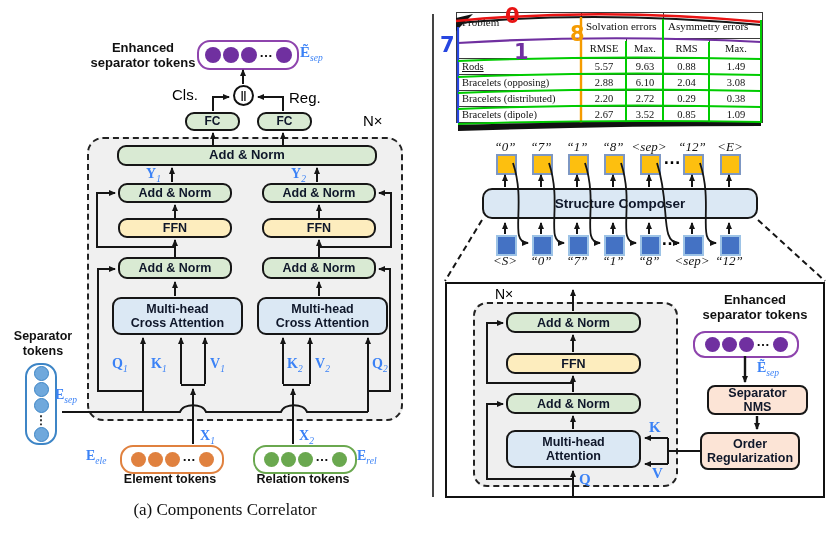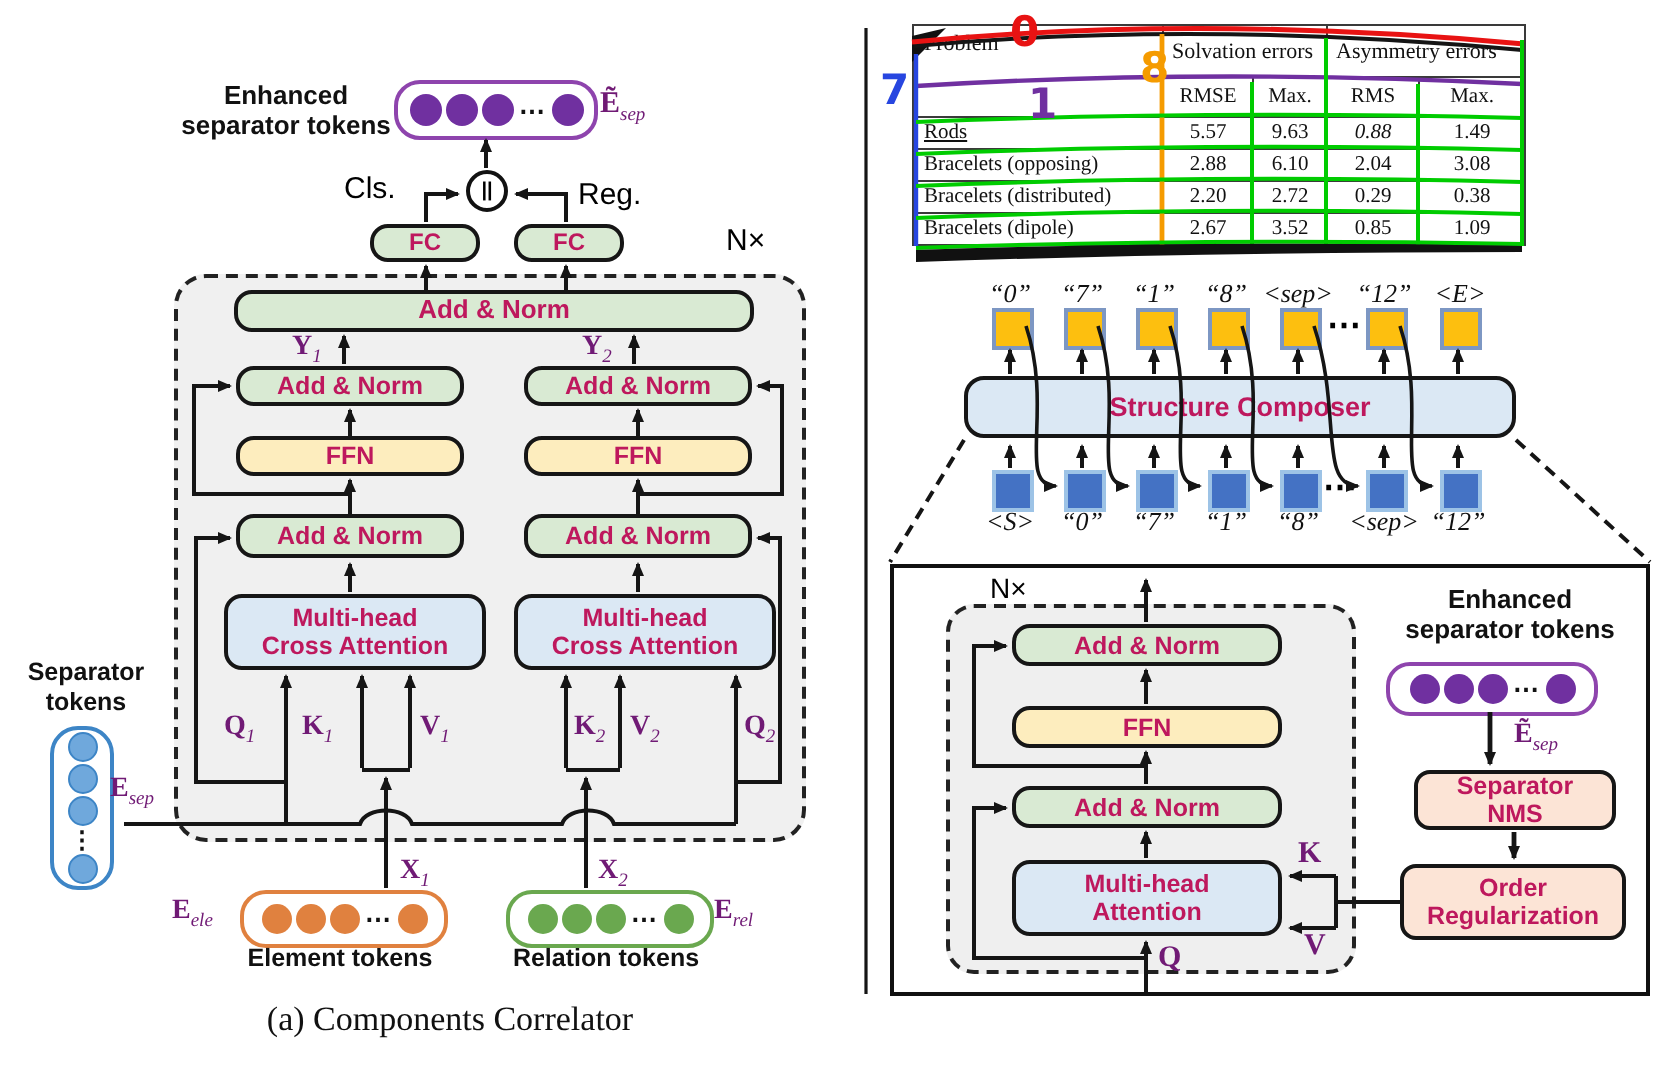--- a/index.html
+++ b/index.html
@@ -1,29 +1,29 @@
 <!DOCTYPE html>
 <html><head>
 <meta charset="utf-8">
 <style>
   html,body{margin:0;padding:0;background:#fff;}
   #stage{position:relative;width:830px;height:540px;background:#fff;overflow:hidden;
          font-family:"Liberation Sans",sans-serif;}
   .abs{position:absolute;box-sizing:border-box;}
   .box{position:absolute;box-sizing:border-box;border:2px solid #161616;border-radius:9px;
        display:flex;flex-direction:column;align-items:center;justify-content:center;
-       font-weight:bold;color:#be185d;text-align:center;z-index:5;line-height:1.12;}
+       font-weight:bold;color:#0f172a;text-align:center;z-index:5;line-height:1.12;}
   .green{background:#d9ead3;}
   .yellow{background:#fdedbe;}
   .blue{background:#dbe8f4;}
   .peach{background:#fce4d6;}
   .graypanel{position:absolute;box-sizing:border-box;background:#f0f0f0;border:2px dashed #222;
        border-radius:16px;z-index:1;}
   .mathlbl{position:absolute;font-family:"Liberation Serif",serif;font-weight:bold;
-       font-size:14px;color:#701a75;z-index:10;white-space:nowrap;}
+       font-size:14px;color:#3b82f6;z-index:10;white-space:nowrap;}
   .mathlbl sub{font-weight:normal;font-style:italic;font-size:9.5px;}
   .boldsans{position:absolute;font-weight:bold;font-size:13px;color:#111;text-align:center;
        line-height:1.18;z-index:10;}
   .pill{position:absolute;background:#fff;display:flex;align-items:center;justify-content:center;
        gap:2px;z-index:5;}
   .dot{border-radius:50%;display:inline-block;}
   .pdots{font-weight:bold;font-size:13px;color:#111;line-height:1;padding:0 1px;}
   .tok-label{position:absolute;font-family:"Liberation Serif",serif;font-style:italic;
        font-size:13px;color:#111;text-align:center;z-index:10;white-space:nowrap;}
   .osq{position:absolute;width:17px;height:17px;background:#fdbf0f;border:2px solid #7d97c3;z-index:6;}
@@ -176,21 +176,21 @@
       <tr style="height:20px;">
         <td style="text-align:center;">RMSE</td>
         <td style="text-align:center;">Max.</td>
         <td style="text-align:center;">RMS</td>
         <td style="text-align:center;">Max.</td>
       </tr>
       <tr style="height:16px;">
         <td style="text-align:left;padding-left:5px;text-decoration:underline;">Rods</td>
         <td style="text-align:center;">5.57</td>
         <td style="text-align:center;">9.63</td>
-        <td style="text-align:center;font-style:italic;">0.88</td>
+        <td style="text-align:center;">0.88</td>
         <td style="text-align:center;">1.49</td>
       </tr>
       <tr style="height:16px;">
         <td style="text-align:left;padding-left:5px;">Bracelets (opposing)</td>
         <td style="text-align:center;">2.88</td>
         <td style="text-align:center;">6.10</td>
         <td style="text-align:center;">2.04</td>
         <td style="text-align:center;">3.08</td>
       </tr>
       <tr style="height:16px;">
@@ -286,21 +286,21 @@
     <span class="dot" style="width:15px;height:15px;background:#7030a0;"></span>
     <span class="pdots">⋯</span>
     <span class="dot" style="width:15px;height:15px;background:#7030a0;"></span>
   </div>
   <div class="mathlbl" style="left:757px;top:360px;font-size:14px;"><span>Ẽ</span><sub>sep</sub></div>
 
   <div class="box peach" style="left:707px;top:385px;width:101px;height:30px;font-size:12.5px;border-radius:8px;">
     <div>Separator</div>
     <div>NMS</div>
   </div>
-  <div class="box peach" style="left:700px;top:432px;width:113px;height:38px;font-size:12.5px;border-radius:8px;">
+  <div class="box peach" style="left:700px;top:432px;width:100px;height:38px;font-size:12.5px;border-radius:8px;">
     <div>Order</div>
     <div>Regularization</div>
   </div>
 
 
   <svg id="svg-overlay" width="830" height="540">
     <defs>
       <marker id="ah" markerWidth="8" markerHeight="8" refX="6" refY="3" orient="auto" markerUnits="userSpaceOnUse">
         <path d="M0,0 L7,3 L0,6 Z" fill="#151515"></path>
       </marker>

